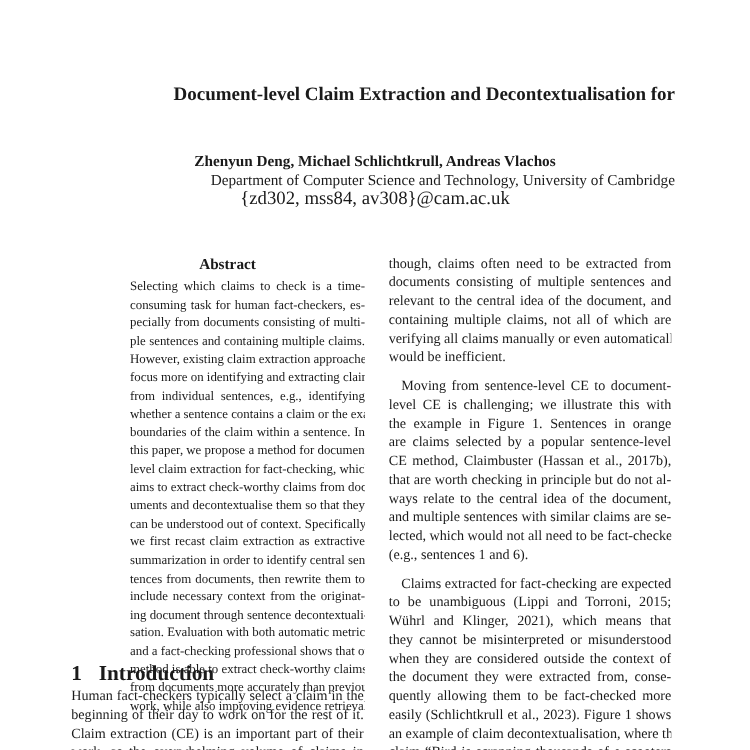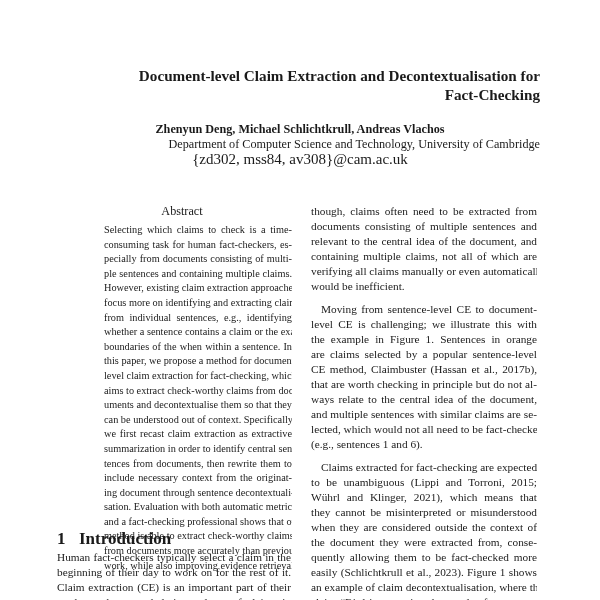--- a/index.html
+++ b/index.html
@@ -7,55 +7,54 @@
          font-family:"Liberation Serif","DejaVu Serif",serif; color:#1a1a1a; }
   .title { position:absolute; left:60px; width:480px; top:66px; text-align:right;
            font-weight:bold; font-size:15.2px; line-height:19px; }
   .authors { position:absolute; left:60px; width:480px; top:122px; text-align:center;
              font-weight:bold; font-size:12.2px; line-height:15px; }
   .affil { position:absolute; left:60px; width:480px; top:137px; text-align:right;
            font-size:12.2px; line-height:15px; }
   .email { position:absolute; left:60px; width:480px; top:152px; text-align:center;
            font-size:15px; line-height:15px; }
   .abs-head { position:absolute; left:88px; width:188px; top:204px; text-align:center;
-              font-weight:normal; font-size:12.2px; }
+              font-weight:bold; font-size:12.2px; }
   .abs-body { position:absolute; left:88px; width:188px; top:223px; font-size:10.3px; line-height:14.6px;margin-left:16px; }
   .line { display:block; white-space:nowrap; text-align:justify; text-align-last:justify; height:14.6px; overflow:hidden; }
   .line.last { text-align-last:left; }
   .sec-head { position:absolute; left:57px; top:529px; font-weight:bold; font-size:17px; }
   .sec-num { display:inline-block; width:22px; }
   .intro-body { position:absolute; left:57px; width:234px; top:550px; font-size:11.3px; line-height:15px; }
   .intro-body .line { height:15px; }
   .right-body { position:absolute; left:311px; width:226px; top:204px; font-size:11.3px; line-height:15.1px; }
   .right-body .line { height:15.1px; }
   .right-body .gap { height:7px; }
   .indent { padding-left:10px; }
 </style>
 </head>
 <body>
 
 <div class="title">
   <div>Document-level Claim Extraction and Decontextualisation for</div>
-  <div>Fact-Checking</div>
 </div>
 <div class="authors">Zhenyun Deng, Michael Schlichtkrull, Andreas Vlachos</div>
 <div class="affil">Department of Computer Science and Technology, University of Cambridge</div>
 <div class="email">{zd302, mss84, av308}@cam.ac.uk</div>
 
 <div class="abs-head">Abstract</div>
 <div class="abs-body" id="abs">
     <span class="line">Selecting which claims to check is a time-</span>
     <span class="line">consuming task for human fact-checkers, es-</span>
     <span class="line">pecially from documents consisting of multi-</span>
     <span class="line">ple sentences and containing multiple claims.</span>
     <span class="line">However, existing claim extraction approaches</span>
     <span class="line">focus more on identifying and extracting claims</span>
     <span class="line">from individual sentences, e.g., identifying</span>
     <span class="line">whether a sentence contains a claim or the exact</span>
-    <span class="line">boundaries of the when within a sentence. In</span>
+    <span class="line">boundaries of the claim within a sentence. In</span>
     <span class="line">this paper, we propose a method for document-</span>
     <span class="line">level claim extraction for fact-checking, which</span>
     <span class="line">aims to extract check-worthy claims from doc-</span>
     <span class="line">uments and decontextualise them so that they</span>
     <span class="line">can be understood out of context. Specifically,</span>
     <span class="line">we first recast claim extraction as extractive</span>
     <span class="line">summarization in order to identify central sen-</span>
     <span class="line">tences from documents, then rewrite them to</span>
     <span class="line">include necessary context from the originat-</span>
     <span class="line">ing document through sentence decontextuali-</span>

